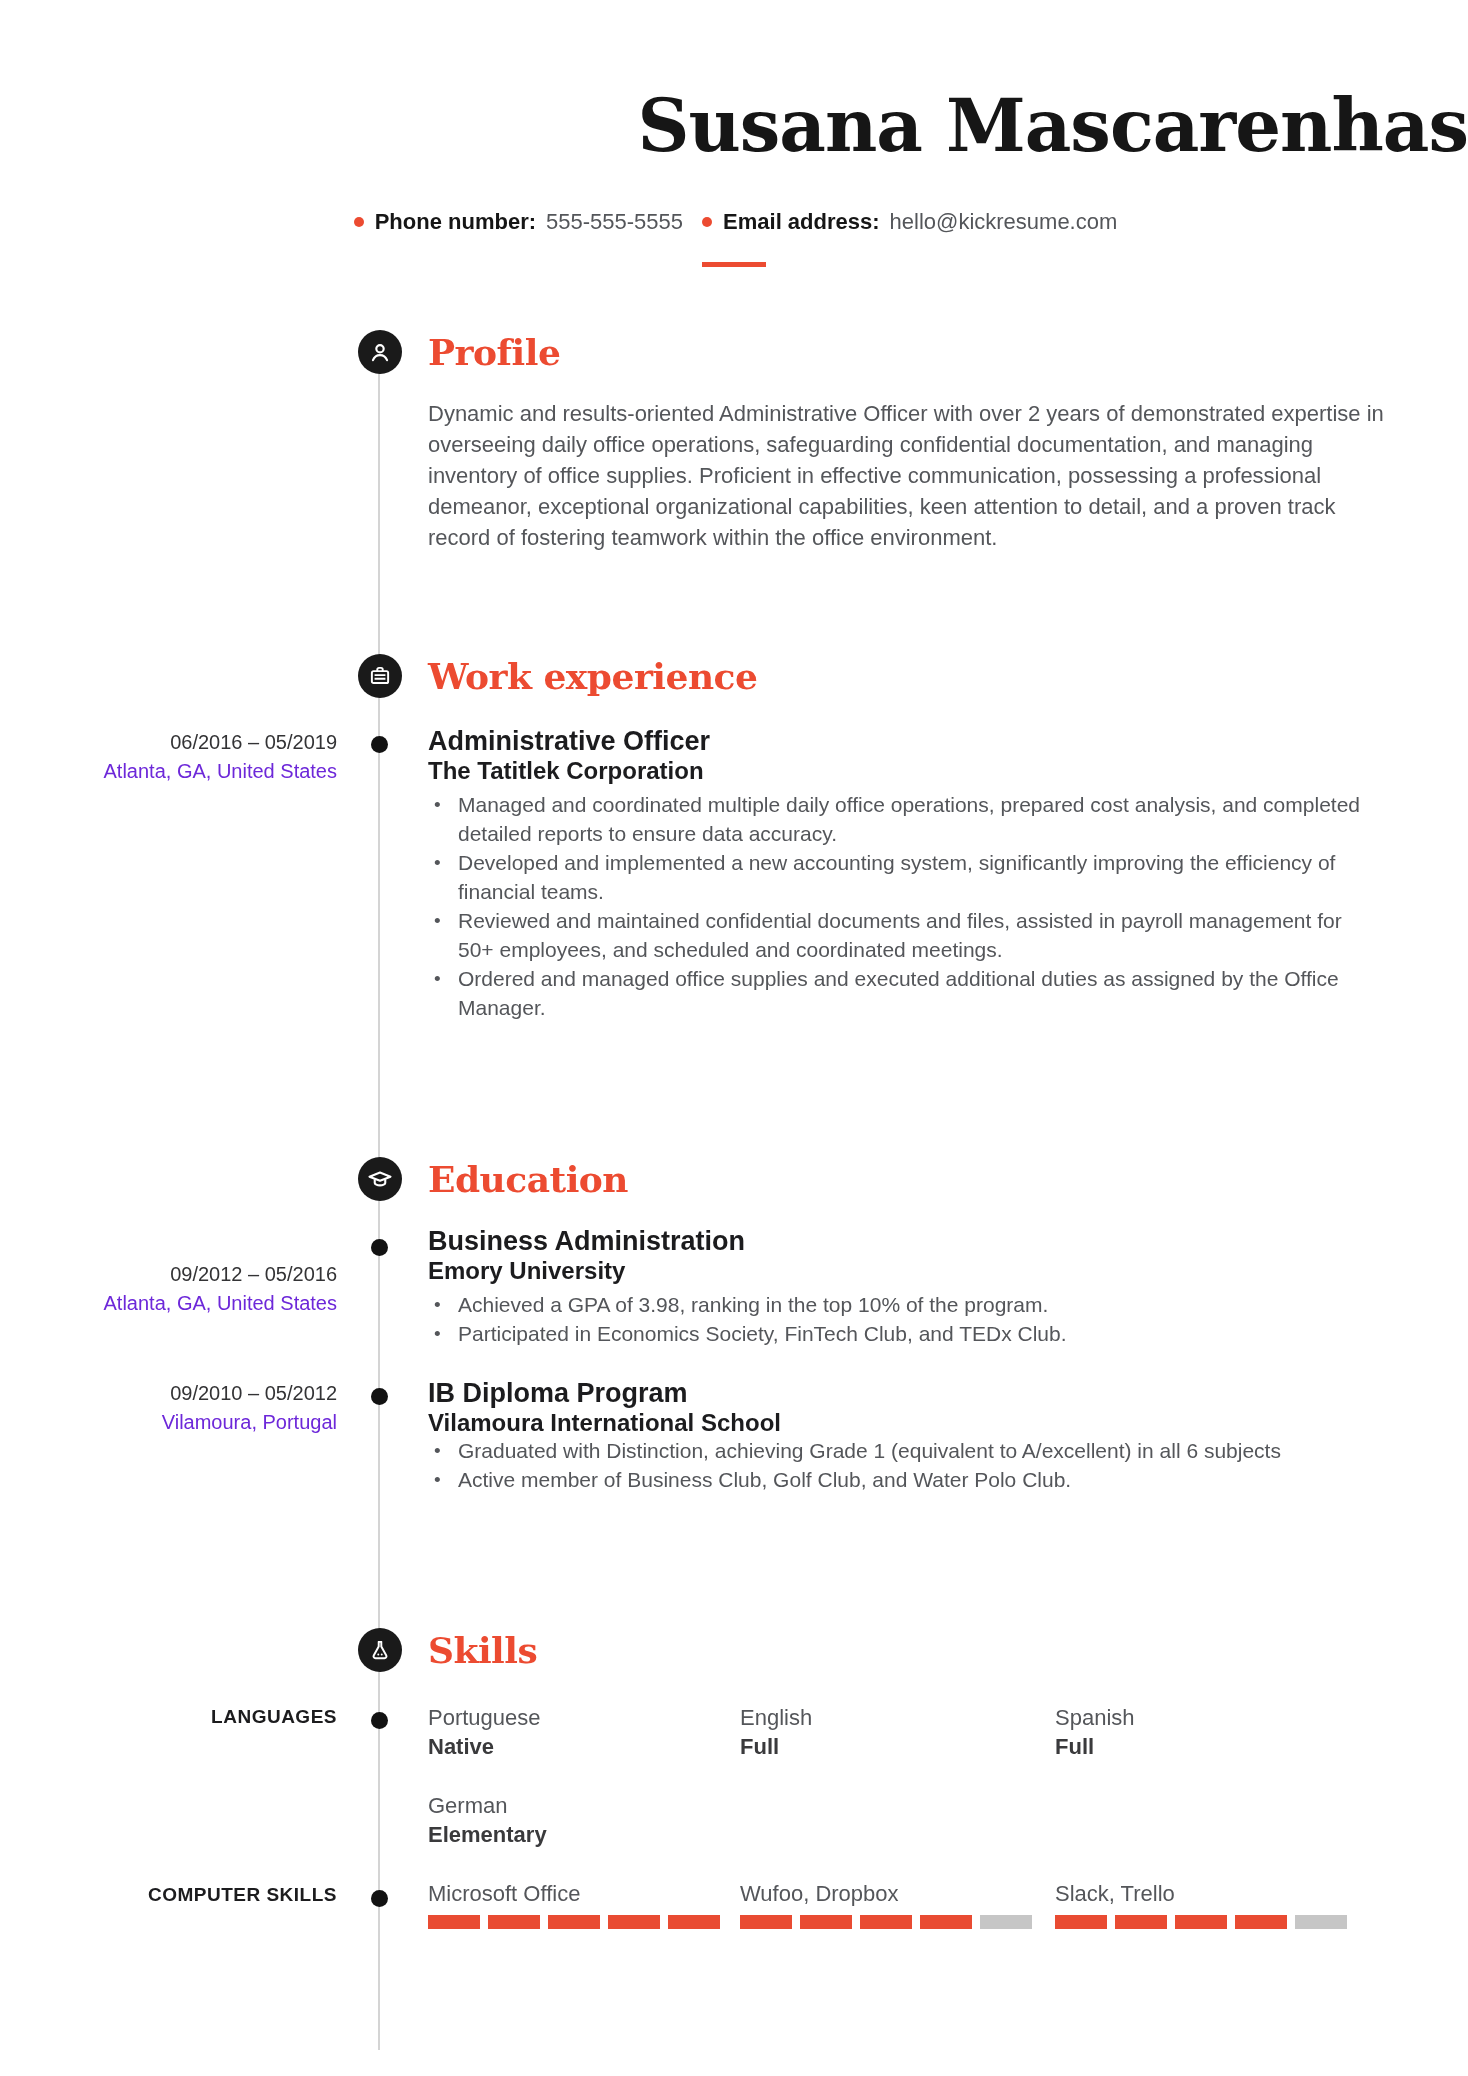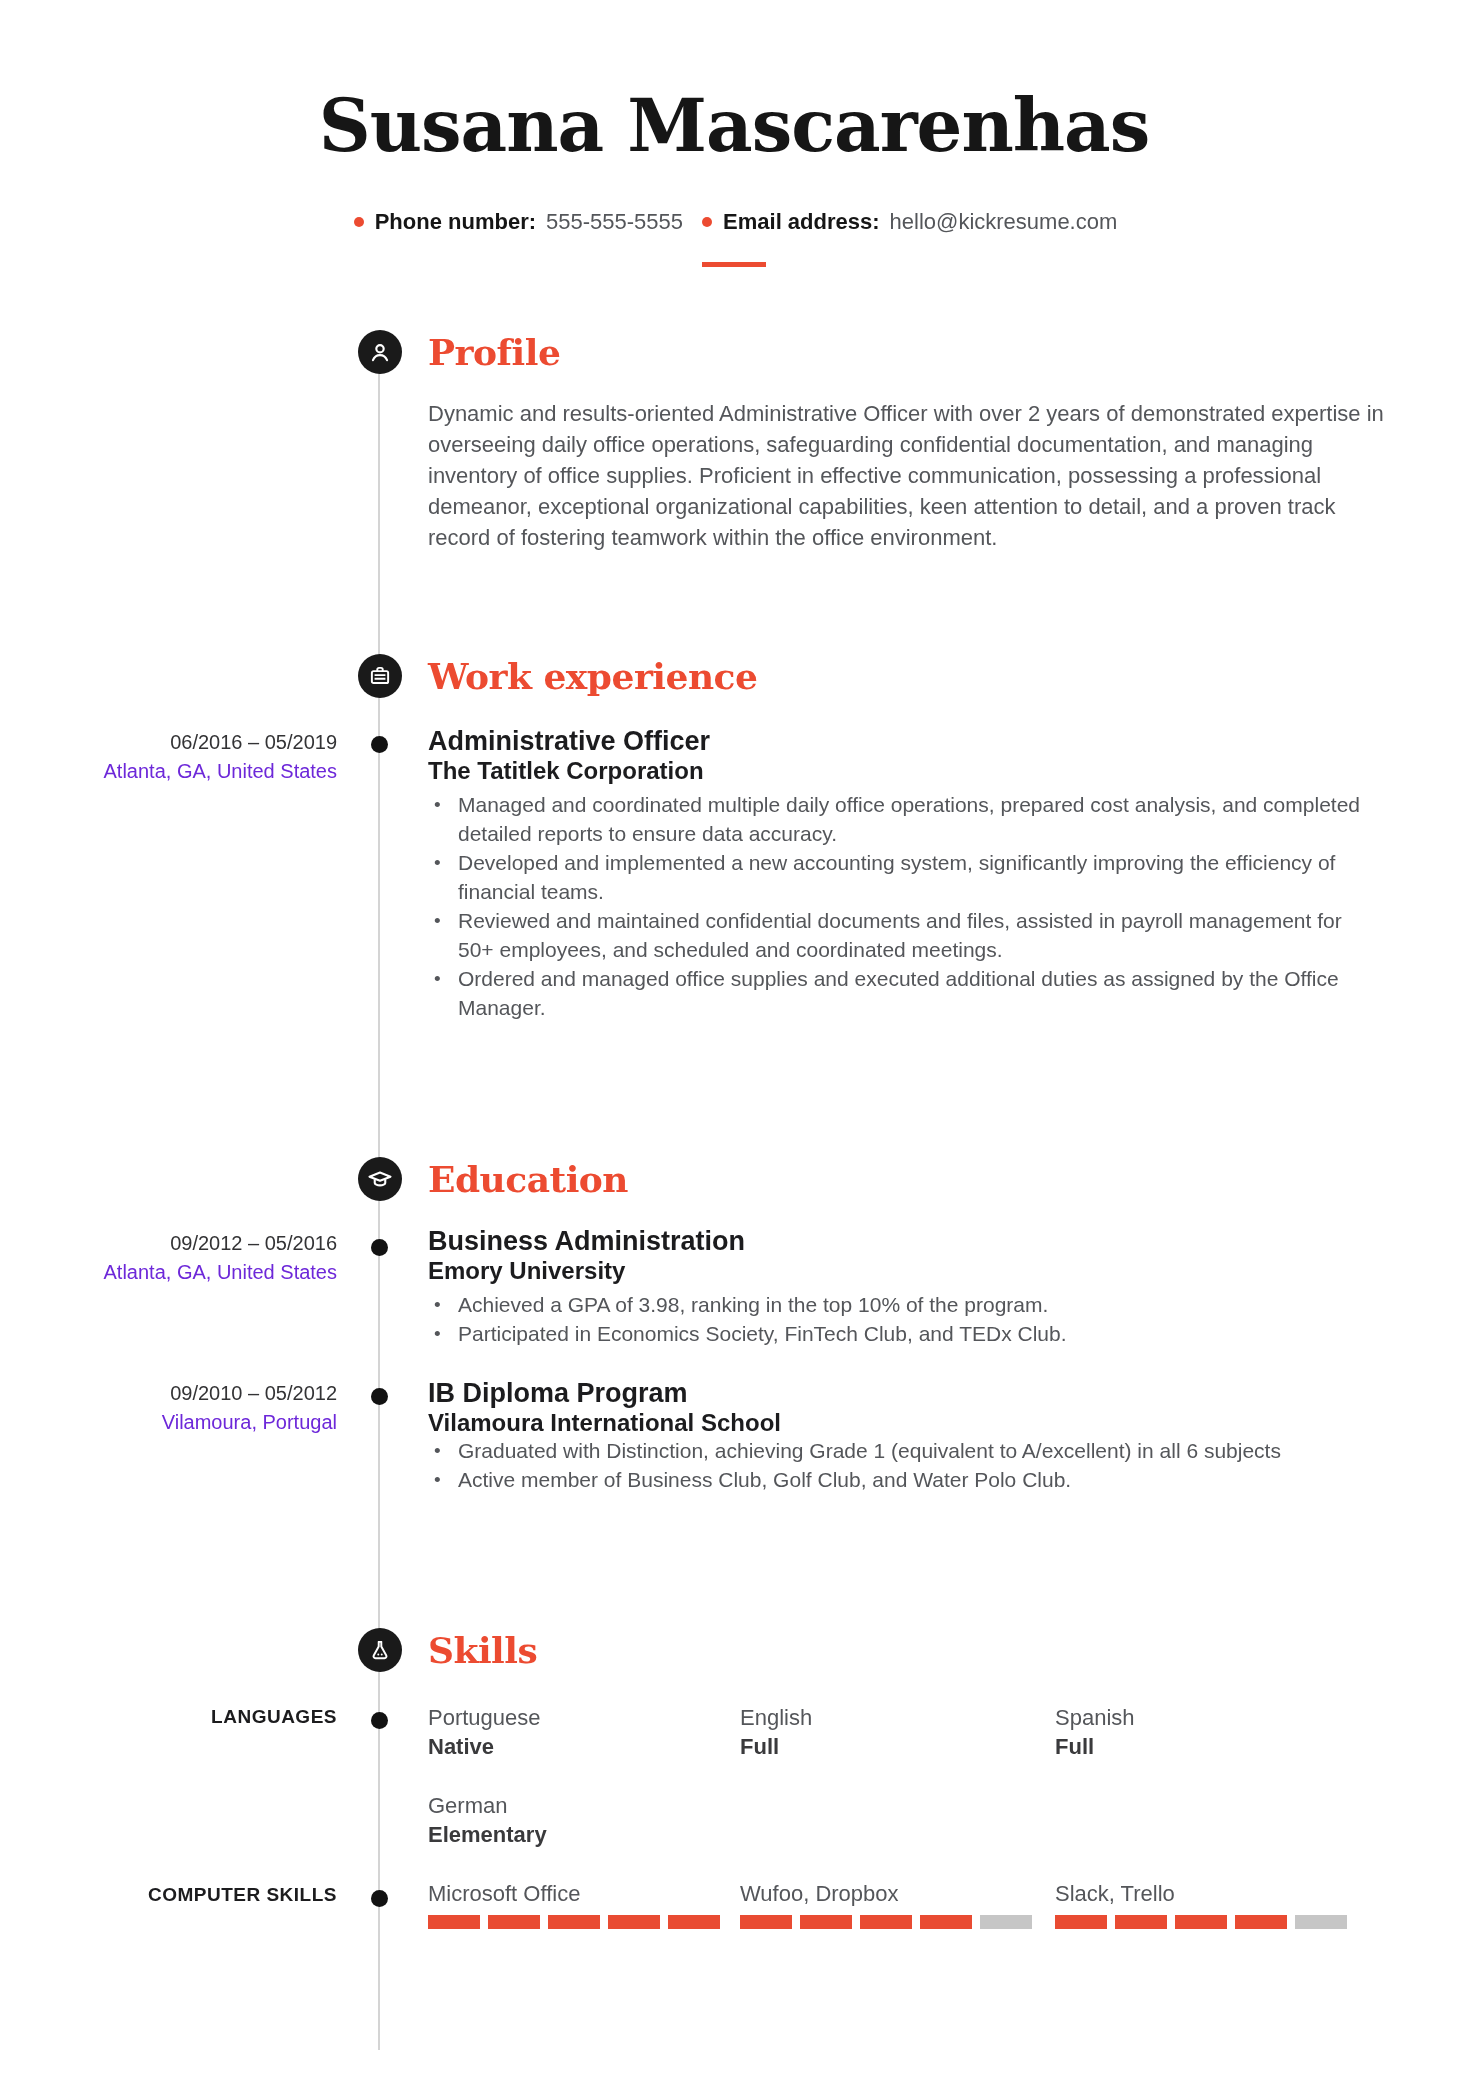--- a/index.html
+++ b/index.html
@@ -4,21 +4,21 @@
 <style>
   html,body{margin:0;padding:0;}
   body{
     width:1468px;height:2076px;position:relative;background:#ffffff;
     font-family:"Liberation Sans",sans-serif;color:#1c1c1e;overflow:hidden;
   }
   .abs{position:absolute;}
 
   
   .name{
-    left:0;right:0;top:86px;text-align:center;
+    left:0;right:0;top:86px;text-align:right;
     font-family:"DejaVu Serif",serif;font-weight:700;font-size:72px;line-height:80px;
     letter-spacing:-1px;color:#161616;
   }
   .contact{
     left:0;right:0;top:208px;display:flex;justify-content:center;align-items:center;
     font-size:22px;line-height:28px;
   }
   .contact .dot-sep{width:10px;height:10px;border-radius:50%;background:#EC4B31;margin:0 11px;}
   .contact .lbl{font-weight:700;color:#161616;margin-right:10px;}
   .contact .val{color:#54565a;}
@@ -125,21 +125,21 @@
 
 <div class="abs icon-circle" style="top:1157px;">
   <svg class="icon" width="28" height="28" viewBox="0 0 24 24" fill="none" stroke="#ffffff" stroke-width="1.8" stroke-linejoin="round">
     <path d="M12 6.5 21 10l-9 3.5L3 10Z"></path>
     <path d="M7.5 12.2v3.2c0 1 2 2.1 4.5 2.1s4.5-1.1 4.5-2.1v-3.2"></path>
   </svg>
 </div>
 <div class="abs section-heading" style="top:1156px;">Education</div>
 
 <div class="abs entry-dot" style="top:1239px;"></div>
-<div class="abs side" style="top:1229px;">
+<div class="abs side" style="top:1260px;">
   <div class="date">09/2012 – 05/2016</div>
   <div class="loc">Atlanta, GA, United States</div>
 </div>
 <div class="abs entry-title" style="top:1226px;">Business Administration</div>
 <div class="abs entry-sub" style="top:1256px;">Emory University</div>
 <ul class="abs bullets" style="top:1290px;">
   <li>Achieved a GPA of 3.98, ranking in the top 10% of the program.</li>
   <li>Participated in Economics Society, FinTech Club, and TEDx Club.</li>
 </ul>
 

